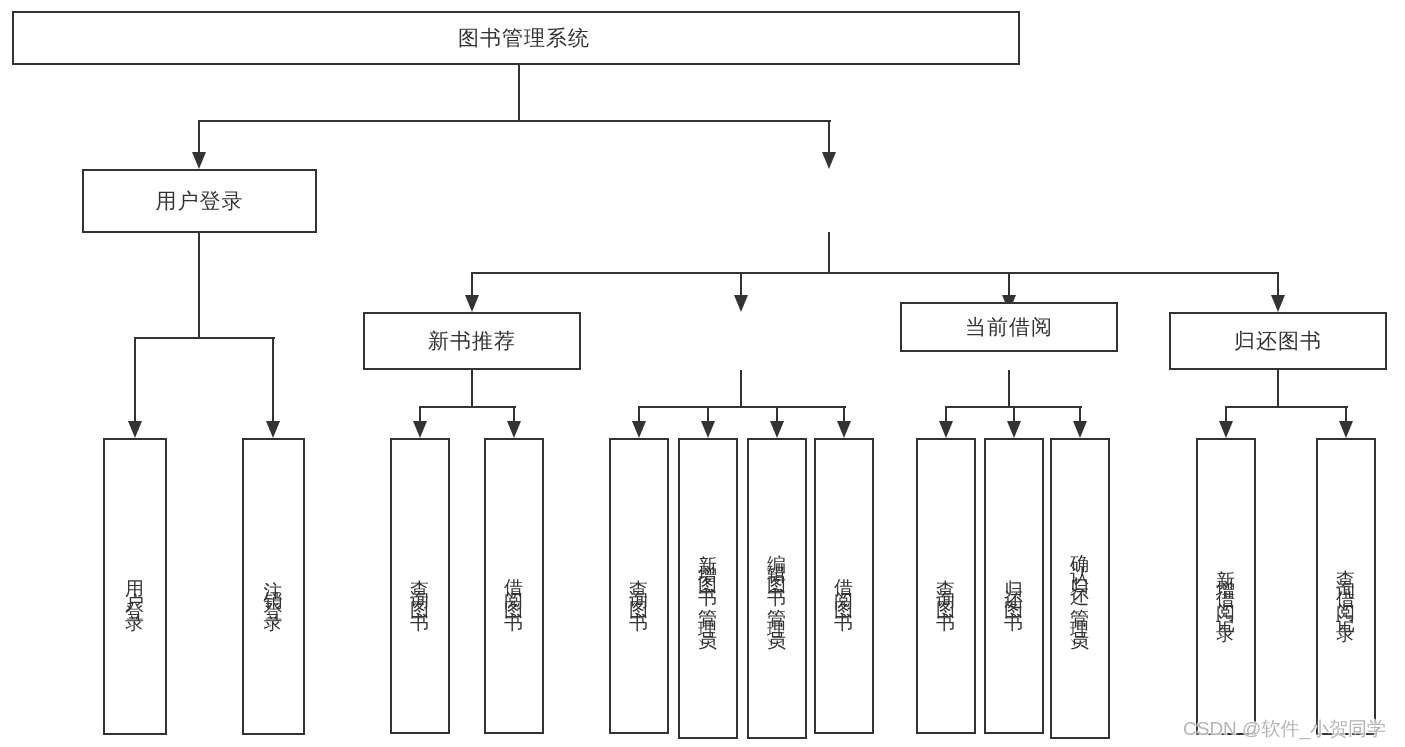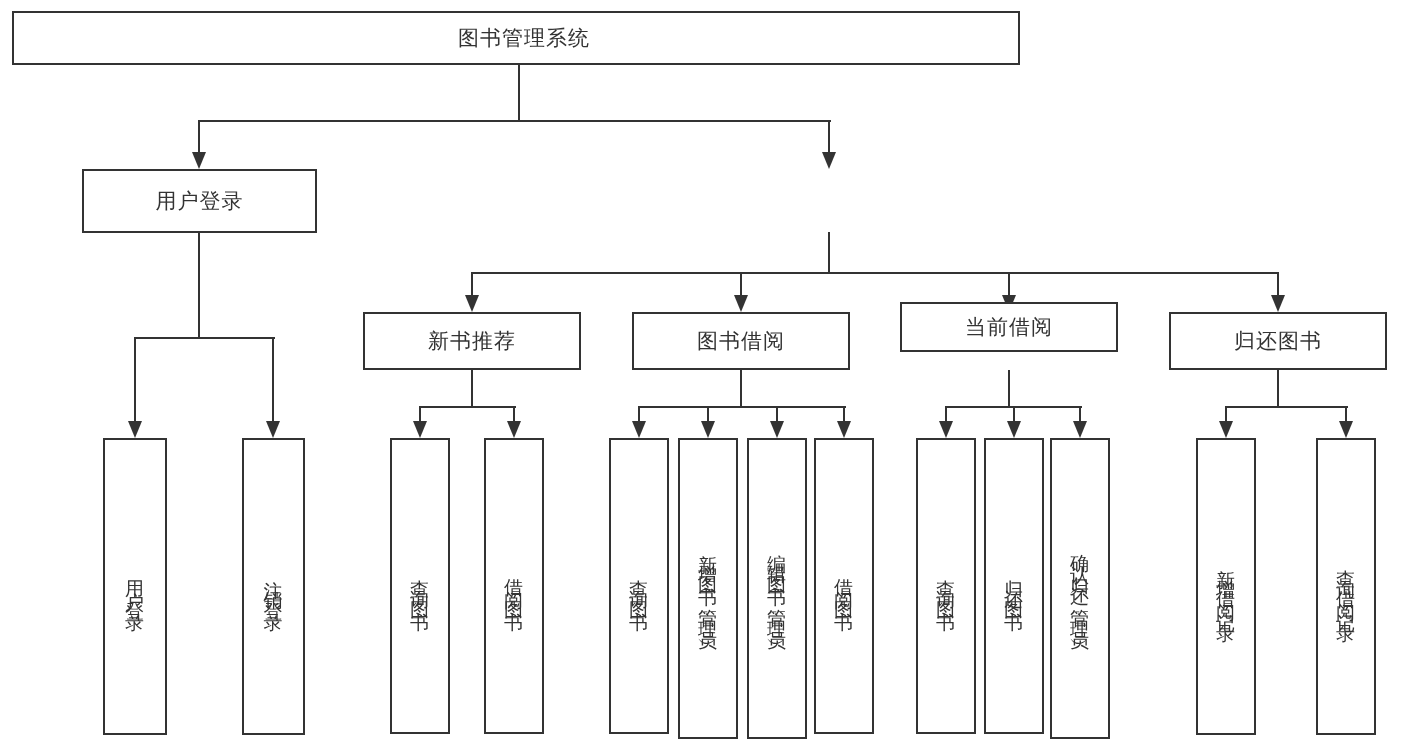--- a/index.html
+++ b/index.html
@@ -91,23 +91,20 @@
   <div class="line" style="left:1008px; top:274px; width:2px; height:23px;"></div>
   <div class="line" style="left:1277px; top:274px; width:2px; height:23px;"></div>
   <div class="arrow" style="left:465px; top:295px;"></div>
   <div class="arrow" style="left:734px; top:295px;"></div>
   <div class="arrow" style="left:1002px; top:295px;"></div>
   <div class="arrow" style="left:1271px; top:295px;"></div>
 
   <div class="box" style="left:363px; top:312px; width:218px; height:58px;">
     <span class="hlabel">新书推荐</span>
   </div>
-  <div class="box" style="left:632px; top:312px; width:218px; height:58px;">
-    <span class="hlabel">图书借阅</span>
-  </div>
   <div class="box" style="left:900px; top:302px; width:218px; height:50px;">
     <span class="hlabel">当前借阅</span>
   </div>
   <div class="box" style="left:1169px; top:312px; width:218px; height:58px;">
     <span class="hlabel">归还图书</span>
   </div>
 
   <div class="line" style="left:471px; top:370px; width:2px; height:38px;"></div>
   <div class="line" style="left:419px; top:406px; width:97px; height:2px;"></div>
   <div class="line" style="left:419px; top:408px; width:2px; height:15px;"></div>
@@ -179,14 +176,15 @@
     <span class="vtext">确认归还（管理员）</span>
   </div>
 
   <div class="box" style="left:1196px; top:438px; width:60px; height:297px;">
     <span class="vtext">新增借阅记录</span>
   </div>
   <div class="box" style="left:1316px; top:438px; width:60px; height:297px;">
     <span class="vtext">查询借阅记录</span>
   </div>
 
+  <div class="watermark">CSDN @软件_小贺同学</div>
 
 </div>
 
 </body></html>

